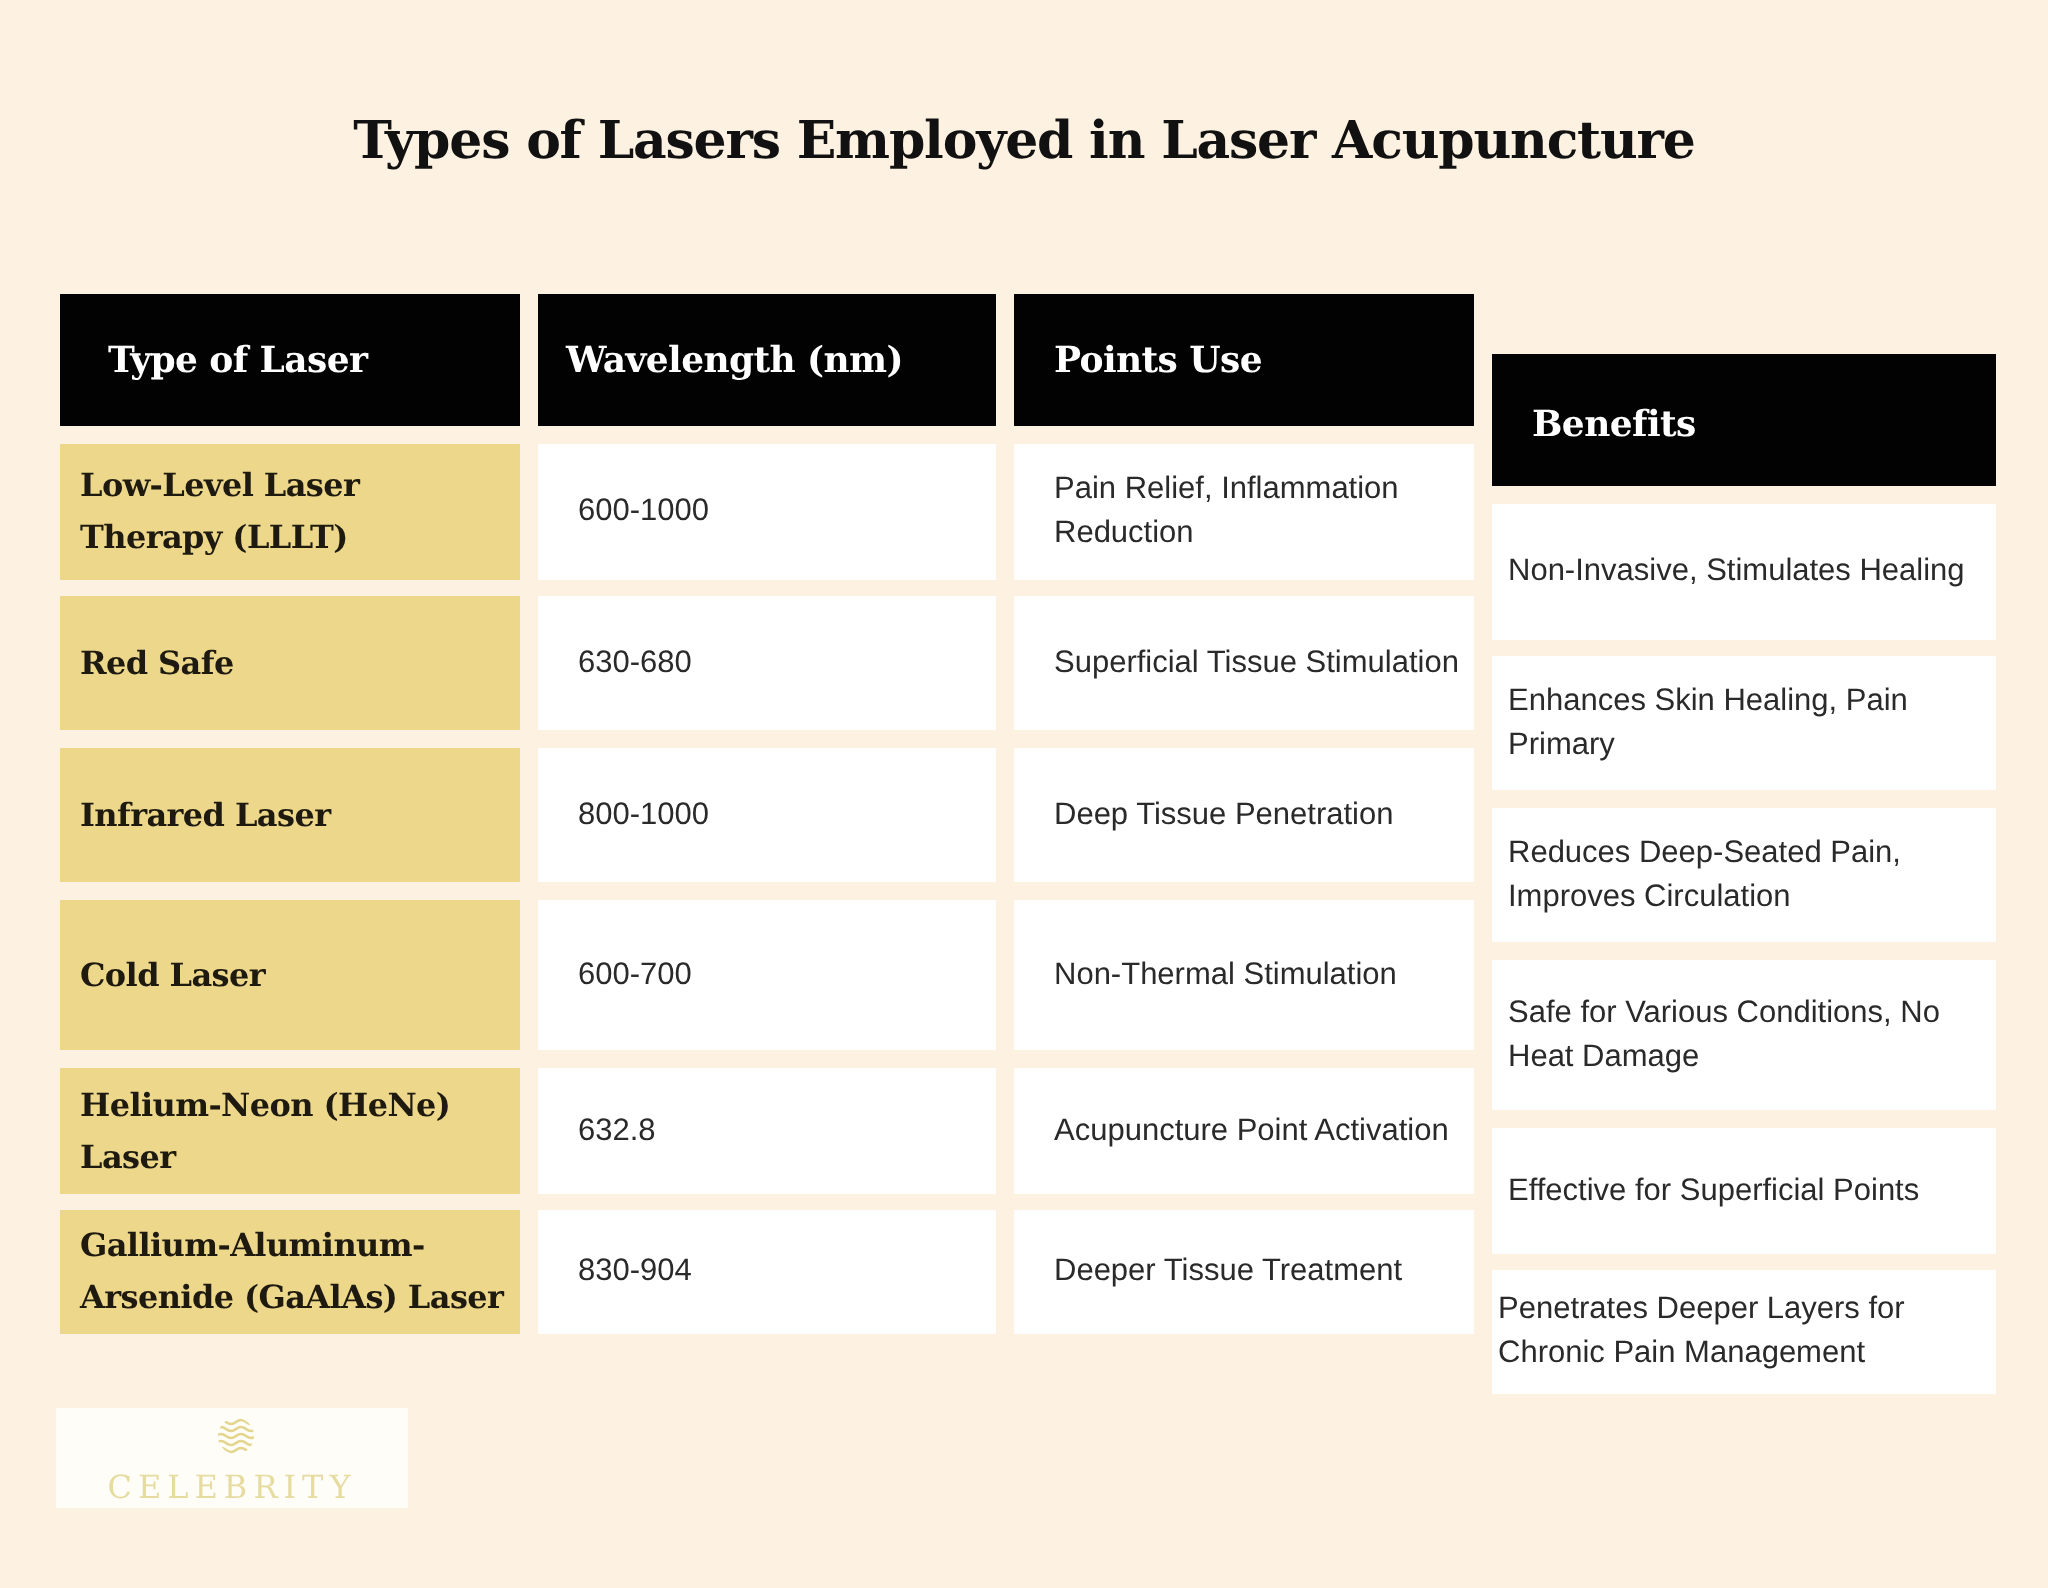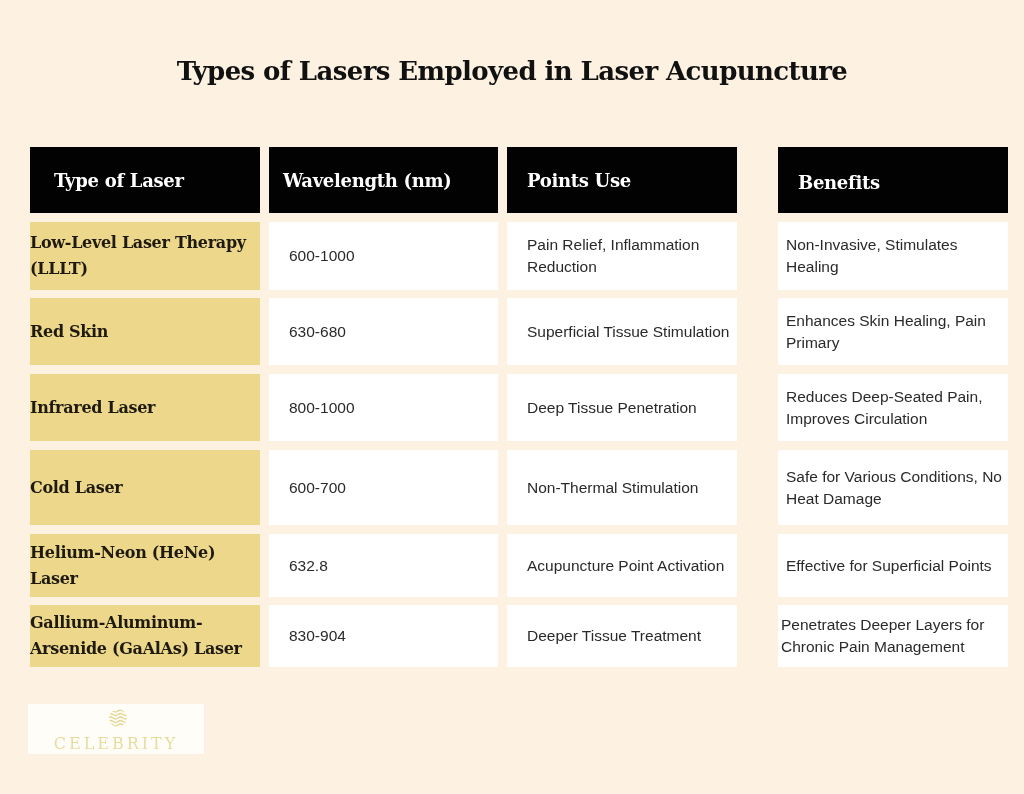--- a/index.html
+++ b/index.html
@@ -32,35 +32,36 @@
       font-size: 18px;
       letter-spacing: -0.3px;
     }
     .name {
       background: #ecd78a;
       color: #1e1a10;
       font-family: "DejaVu Serif", serif;
       font-weight: bold;
       font-size: 16px;
       line-height: 26px;
+      padding-left: 10px;
       padding-right: 6px;
       letter-spacing: -0.3px;
     }
     .val {
       background: #ffffff;
       color: #2a2a2a;
       font-size: 15.5px;
       line-height: 22px;
       padding-left: 20px;
       padding-right: 6px;
     }
     .c1 { left: 30px; width: 230px; }
     .c2 { left: 269px; width: 229px; }
     .c3 { left: 507px; width: 230px; }
-    .c4 { left: 778px; width: 230px; }
+    .c4 { left: 746px; width: 252px; margin-top: 30px; }
     .val.c4 { padding-left: 8px; }
     .hdr.c1 { padding-left: 24px; }
     .hdr.c2 { padding-left: 14px; }
     .hdr.c3 { padding-left: 20px; }
     .hdr.c4 { padding-left: 20px; padding-top: 4px; }
     .logo {
       position: absolute; left: 28px; top: 704px; width: 176px; height: 50px;
       background: #fffdf8;
     }
     .logo-mark {
@@ -88,21 +89,21 @@
   <div class="cell hdr c4" style="top:147px;height:66px;">Benefits</div>
 
   <div>
     <div class="cell name c1" style="top:222px;height:68px;">Low-Level Laser Therapy (LLLT)</div>
     <div class="cell val c2" style="top:222px;height:68px;">600-1000</div>
     <div class="cell val c3" style="top:222px;height:68px;">Pain Relief, Inflammation Reduction</div>
     <div class="cell val c4" style="top:222px;height:68px;">Non-Invasive, Stimulates Healing</div>
   </div>
 
   <div>
-    <div class="cell name c1" style="top:298px;height:67px;">Red Skin</div>
+    <div class="cell name c1" style="top:298px;height:67px;">Red Safe</div>
     <div class="cell val c2" style="top:298px;height:67px;">630-680</div>
     <div class="cell val c3" style="top:298px;height:67px;">Superficial Tissue Stimulation</div>
     <div class="cell val c4" style="top:298px;height:67px;">Enhances Skin Healing, Pain Primary</div>
   </div>
 
   <div>
     <div class="cell name c1" style="top:374px;height:67px;">Infrared Laser</div>
     <div class="cell val c2" style="top:374px;height:67px;">800-1000</div>
     <div class="cell val c3" style="top:374px;height:67px;">Deep Tissue Penetration</div>
     <div class="cell val c4" style="top:374px;height:67px;">Reduces Deep-Seated Pain, Improves Circulation</div>

